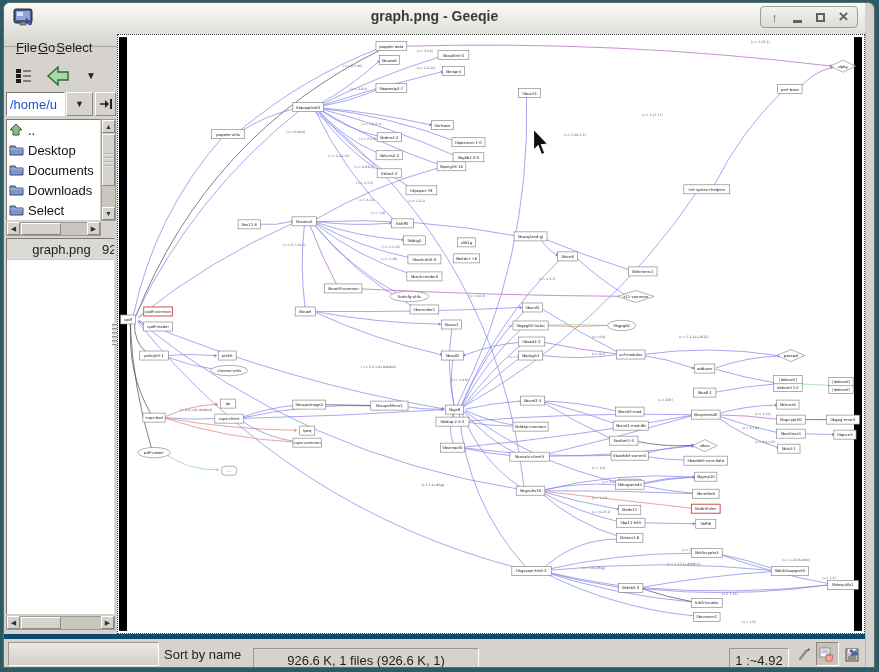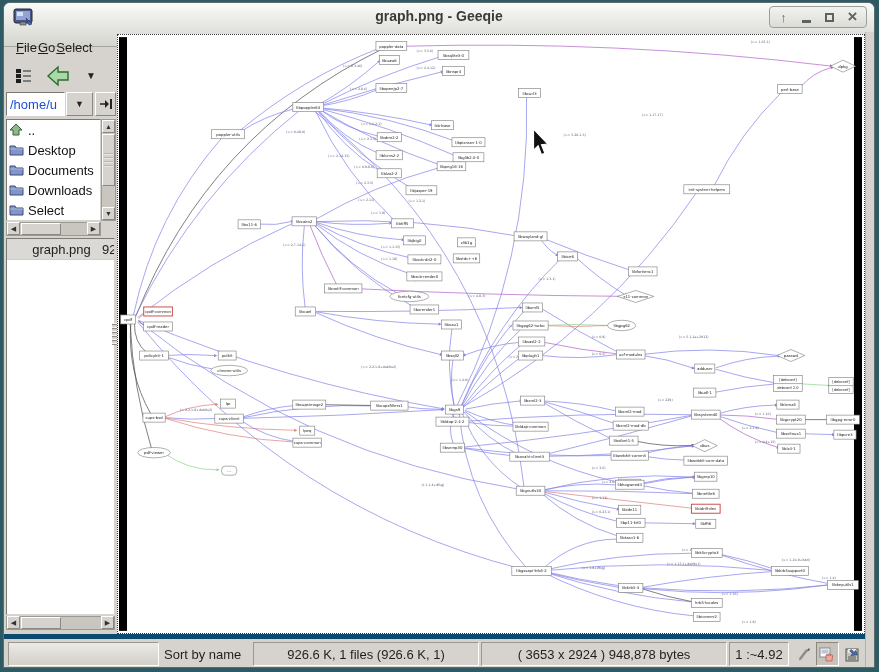--- a/index.html
+++ b/index.html
@@ -2,21 +2,21 @@
 <html><head>
 <meta charset="utf-8">
 <style>
   html,body{margin:0;padding:0;}
   *{box-sizing:border-box;}
   .screen{position:relative;width:879px;height:672px;background:#2e5a64;overflow:hidden;
     font-family:"Liberation Sans",sans-serif;-webkit-font-smoothing:antialiased;}
   .window{position:absolute;left:3px;top:2px;width:872px;height:666px;background:#d6d3ce;
     border:1px solid #5c6b70;border-radius:7px 7px 0 0;overflow:hidden;}
   
-  .titlebar{position:absolute;left:0;top:0;right:0;height:44px;
+  .titlebar{position:absolute;left:0;top:0;right:9px;height:44px;
     background:linear-gradient(#fafaf8,#e9e9e5 45%,#d5d5d0);border-bottom:1px solid #a9a69f;}
   .app-icon{position:absolute;left:8px;top:3px;width:22px;height:22px;}
   .title-text{position:absolute;left:0;right:0;top:5px;text-align:center;
     font-size:14px;font-weight:bold;color:#3a3a38;}
   .win-controls{position:absolute;right:7px;top:3px;height:22px;display:flex;align-items:center;
     background:linear-gradient(#f2f2ef,#dcdcd7);border:1px solid #98a09c;border-radius:4px;padding:0 2px;}
   .win-btn{width:23px;height:18px;display:flex;align-items:center;justify-content:center;
     color:#5c645e;font-weight:bold;font-size:13px;cursor:default;}
   .glyph-min{display:inline-block;width:9px;height:3px;background:#5c645e;margin-top:8px;}
   .glyph-max{display:inline-block;width:9px;height:9px;border:2px solid #5c645e;}
@@ -65,21 +65,21 @@
     border:1px dotted #3c3c3c;overflow:hidden;}
   .image-pane svg{position:absolute;left:0;top:0;}
   .right-frame{position:absolute;left:861px;top:29px;width:11px;bottom:0;background:#d6d3ce;
     border-left:1px solid #b5b2ab;}
   
   .statusbar{position:absolute;left:0;top:631px;width:861px;height:31px;background:#d6d3ce;
     border-top:5px solid #0c4a6e;font-size:13px;color:#1f1f1d;}
   .sb-progress{position:absolute;left:4px;top:3px;width:151px;height:24px;
     background:linear-gradient(#eceae6,#d2cfc9);border:1px solid;border-color:#9a9891 #fff #fff #9a9891;}
   .sb-plain{position:absolute;top:3px;height:24px;display:flex;align-items:center;}
-  .sb-frame{position:absolute;top:3px;height:24px;border:1px solid;border-color:#9a9891 #fff #fff #9a9891;
+  .sb-frame{position:absolute;top:9px;height:24px;border:1px solid;border-color:#9a9891 #fff #fff #9a9891;
     display:flex;align-items:center;justify-content:center;background:#d6d3ce;}
   .sb-btn{position:absolute;top:3px;width:23px;height:24px;display:flex;align-items:center;justify-content:center;}
   .sb-btn.pressed{background:#c7c3bc;border:1px solid;border-color:#8a8880 #fff #fff #8a8880;}
 </style>
 </head>
 <body>
 
 <div class="screen">
   <div class="window">
 
@@ -725,21 +725,20 @@
           <path d="M415,92 l0,21 l4.6,-4.4 l3.2,8.6 l3.4,-1.3 l-3.3,-8.4 l6.4,-0.6 z" fill="#111" stroke="#fff" stroke-width="1.1"></path>
         </svg>
     </div>
 
     <div class="right-frame"></div>
 
     <div class="statusbar">
       <div class="sb-progress"></div>
       <div class="sb-plain" style="left:160px;width:88px;">Sort by name</div>
       <div class="sb-frame" style="left:249px;width:226px;">926.6 K, 1 files (926.6 K, 1)</div>
-      <div class="sb-frame" style="left:477px;width:246px;">( 3653 x 2924 ) 948,878 bytes</div>
       <div class="sb-frame" style="left:725px;width:60px;">1 :~4.92</div>
       <div class="sb-btn" style="left:788px;">
         <svg width="16" height="16" viewBox="0 0 16 16">
           <path d="M4 13 L11 4" stroke="#8d8d89" stroke-width="2.6"></path>
           <path d="M11 4 L13 2 L14 3.5 L12 5.5 Z" fill="#5e5e5a"></path>
           <path d="M3.2 14.4 L4.6 13.4 L3.9 12.6 Z" fill="#44443f"></path>
         </svg>
       </div>
       <div class="sb-btn pressed" style="left:812px;">
         <svg width="17" height="17" viewBox="0 0 17 17">

